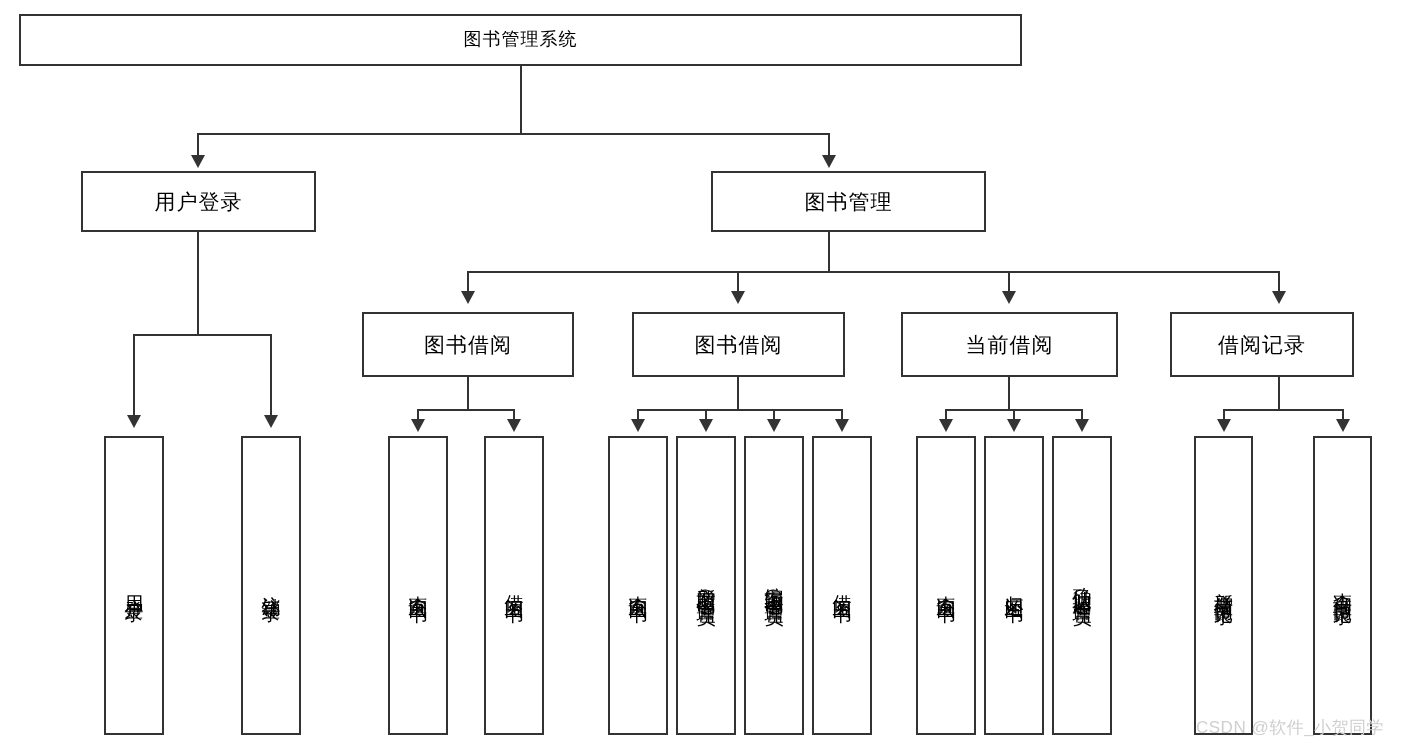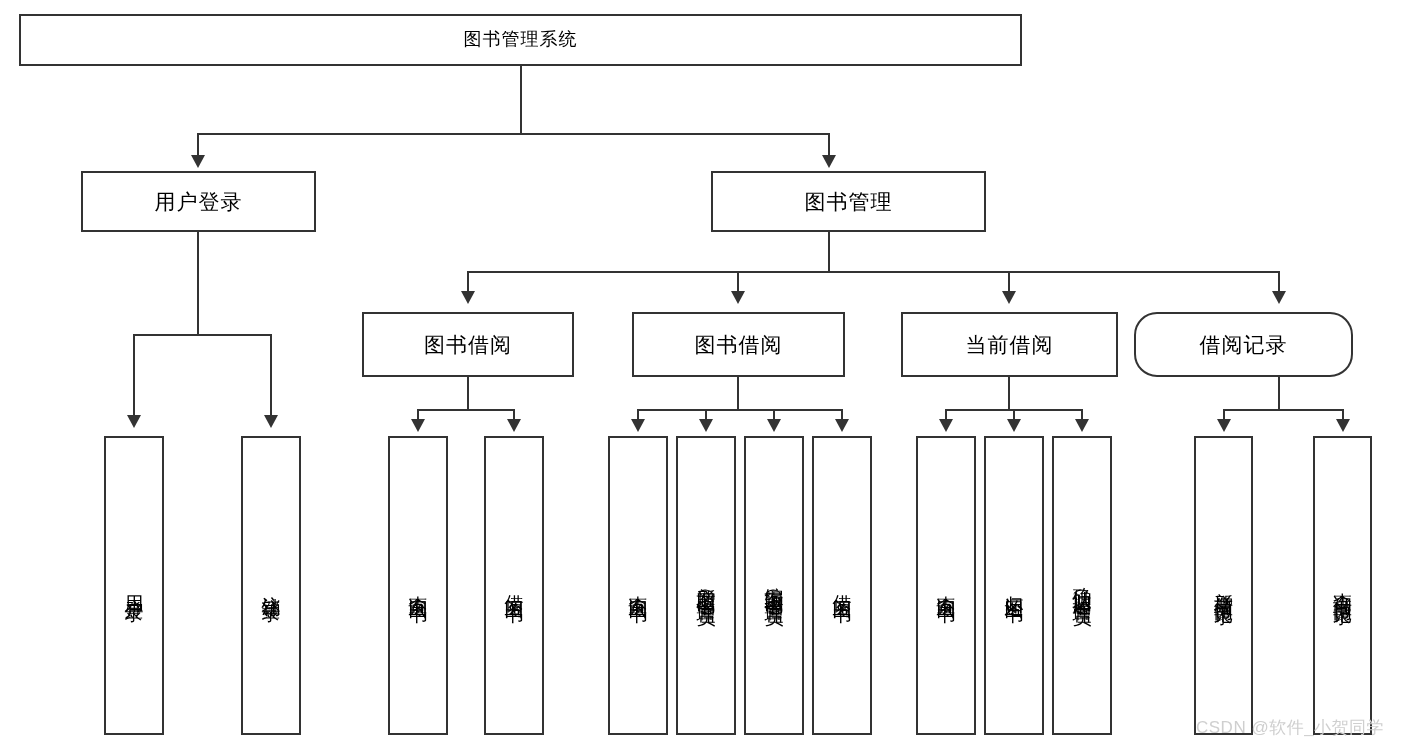--- a/index.html
+++ b/index.html
@@ -108,21 +108,21 @@
 
   <div class="node h" style="left:362px;top:312px;width:212px;height:65px;">
     <span>图书借阅</span>
   </div>
   <div class="node h" style="left:901px;top:312px;width:217px;height:65px;">
     <span>当前借阅</span>
   </div>
   <div class="node h" style="left:632px;top:312px;width:213px;height:65px;">
     <span>图书借阅</span>
   </div>
-  <div class="node h" style="left:1134px;top:312px;width:219px;height:65px;border-radius:23px;">
+  <div class="node h" style="left:1170px;top:312px;width:184px;height:65px;">
     <span>借阅记录</span>
   </div>
 
   <div class="ln v" style="left:467px;top:377px;height:33px;"></div>
   <div class="ln h" style="left:417px;top:409px;width:98px;"></div>
   <div class="ln v" style="left:417px;top:409px;height:11px;"></div>
   <div class="arrow" style="left:411px;top:419px;"></div>
   <div class="ln v" style="left:513px;top:409px;height:11px;"></div>
   <div class="arrow" style="left:507px;top:419px;"></div>
 

